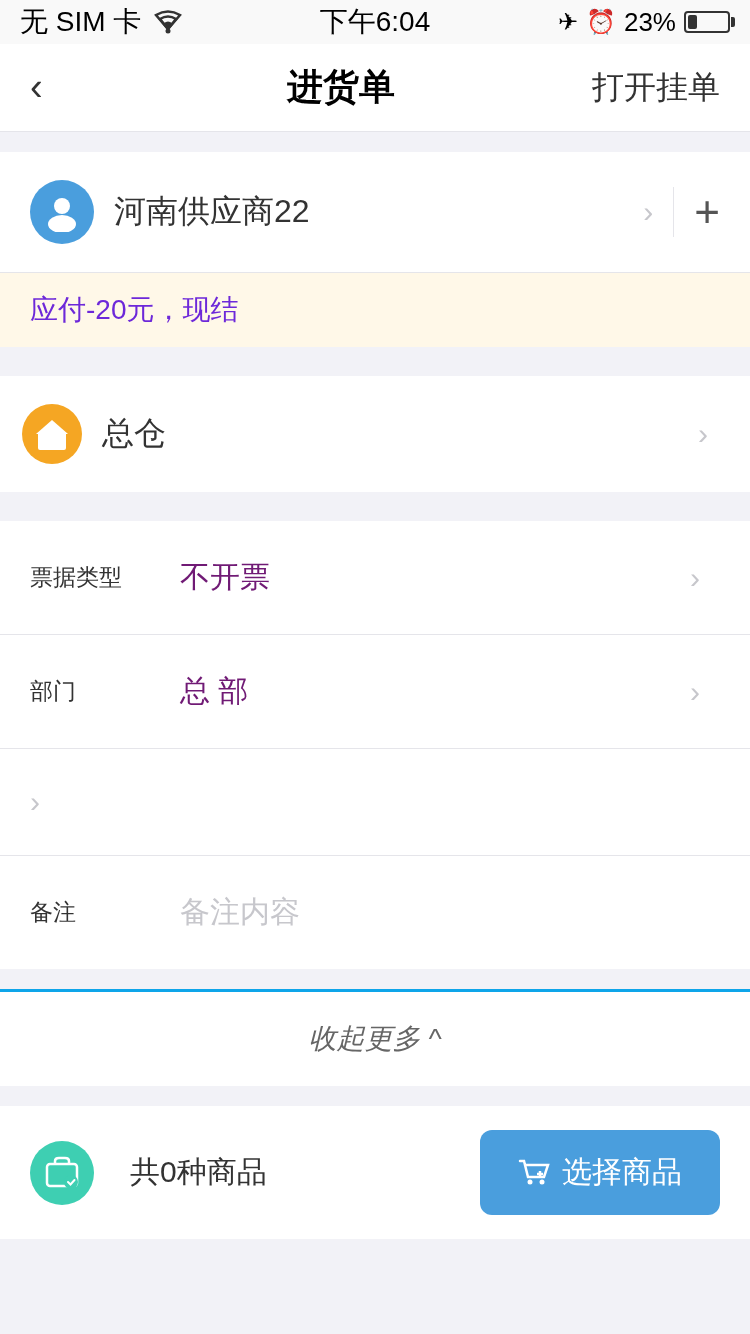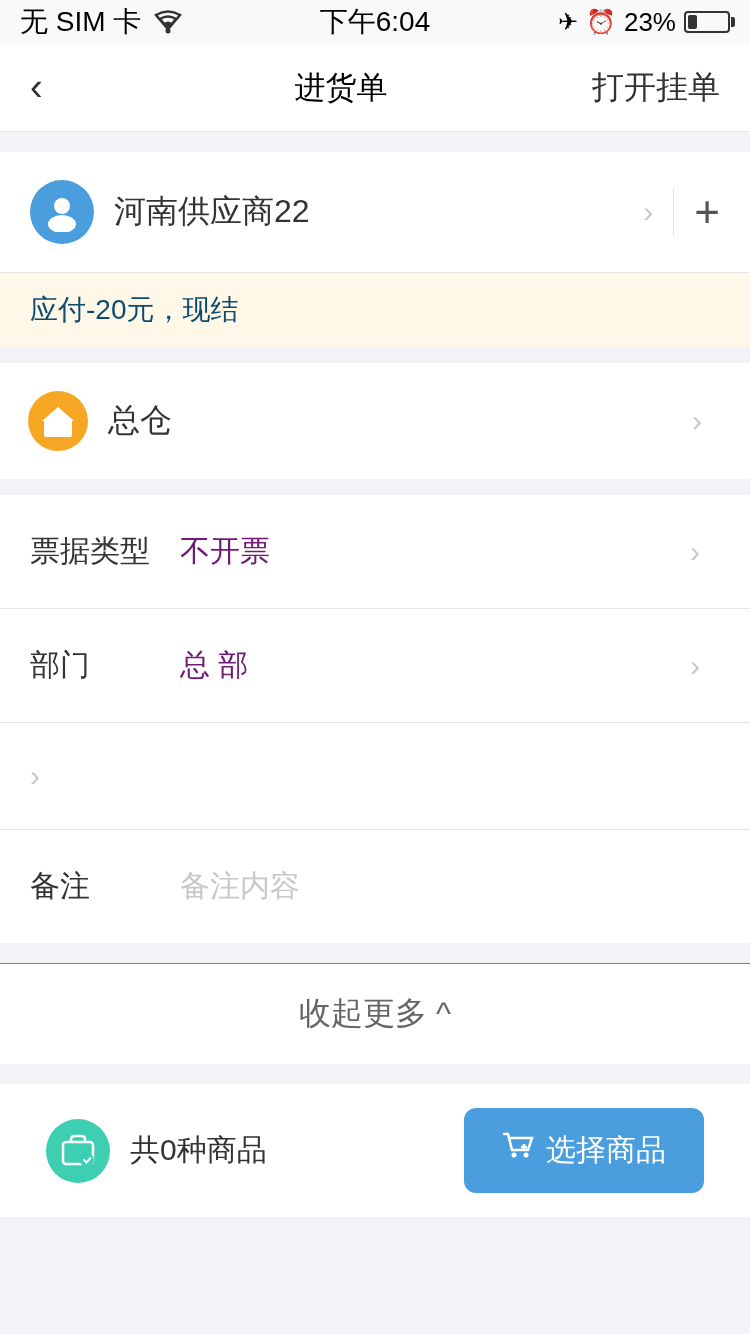--- a/index.html
+++ b/index.html
@@ -62,34 +62,34 @@
       padding: 0 30px;
       border-bottom: 1px solid #e5e5ea;
     }
     .nav-back {
       font-size: 38px;
       color: #333;
       cursor: pointer;
       width: 60px;
     }
     .nav-title {
-      font-size: 31px;
-      font-weight: 400;
+      font-size: 36px;
+      font-weight: 700;
       color: #000;
     }
     .nav-action {
       font-size: 32px;
       color: #333;
       cursor: pointer;
     }
 
     
     .card {
       background: #fff;
-      margin-bottom: 16px;
+      margin-bottom: 29px;
     }
 
     
     .supplier-row {
       display: flex;
       align-items: center;
       padding: 28px 30px;
       border-bottom: 1px solid #e5e5ea;
     }
     .supplier-avatar {
@@ -122,28 +122,28 @@
       color: #555;
       cursor: pointer;
       line-height: 1;
     }
 
     
     .notice-bar {
       background: #fff8e8;
       padding: 18px 30px;
       font-size: 28px;
-      color: #0c4a6e;
+      color: #6d28d9;
     }
 
     
     .warehouse-row {
       display: flex;
       align-items: center;
-      padding: 28px 28px;
+      padding: 28px 22px;
       justify-content: center;
     }
     .warehouse-icon {
       width: 60px; height: 60px;
       border-radius: 50%;
       background: #f5a623;
       display: flex; align-items: center; justify-content: center;
       margin-right: 20px;
       flex-shrink: 0;
     }
@@ -163,53 +163,55 @@
       align-items: center;
       padding: 36px 30px;
       border-bottom: 1px solid #e5e5ea;
       min-height: 100px;
     }
     .form-row:last-child {
       border-bottom: none;
       justify-content: center;
     }
     .form-label {
-      font-size: 30px;
+      font-size: 23px;
       color: #333;
       width: 120px;
       flex-shrink: 0;
     }
     .form-value {
       flex: 1;
       font-size: 30px;
       color: #701a75;
       padding-left: 30px;
     }
     .form-placeholder {
       color: #c7c7cc;
     }
 
     
     .collapse-row {
       background: #fff;
       text-align: center;
       padding: 28px;
-      font-size: 32px;
+      font-size: 28px;
       color: #666;
       cursor: pointer;
-      border-top: 1px solid #0ea5e9;
+      border-top: 3px solid #0ea5e9;
+      font-style: italic;
     }
 
     
     .product-bar {
       background: #fff;
       display: flex;
       align-items: center;
-      padding: 24px 46px;
+      padding: 24px 30px;
       margin-top: 0;
+      gap: 16px;
     }
     .product-icon {
       width: 64px; height: 64px;
       border-radius: 50%;
       background: #3ecfb2;
       display: flex; align-items: center; justify-content: center;
       margin-right: 20px;
       flex-shrink: 0;
     }
     .product-count {
@@ -218,20 +220,21 @@
       color: #333;
     }
     .select-btn {
       background: #4a9edd;
       color: #fff;
       font-size: 30px;
       padding: 22px 38px;
       border-radius: 12px;
       cursor: pointer;
       display: flex;
+      align-items: center;
       gap: 12px;
     }
 
     
     .page-bg {
       min-height: 400px;
       background: #f2f2f7;
     }
   </style>
 </head>

